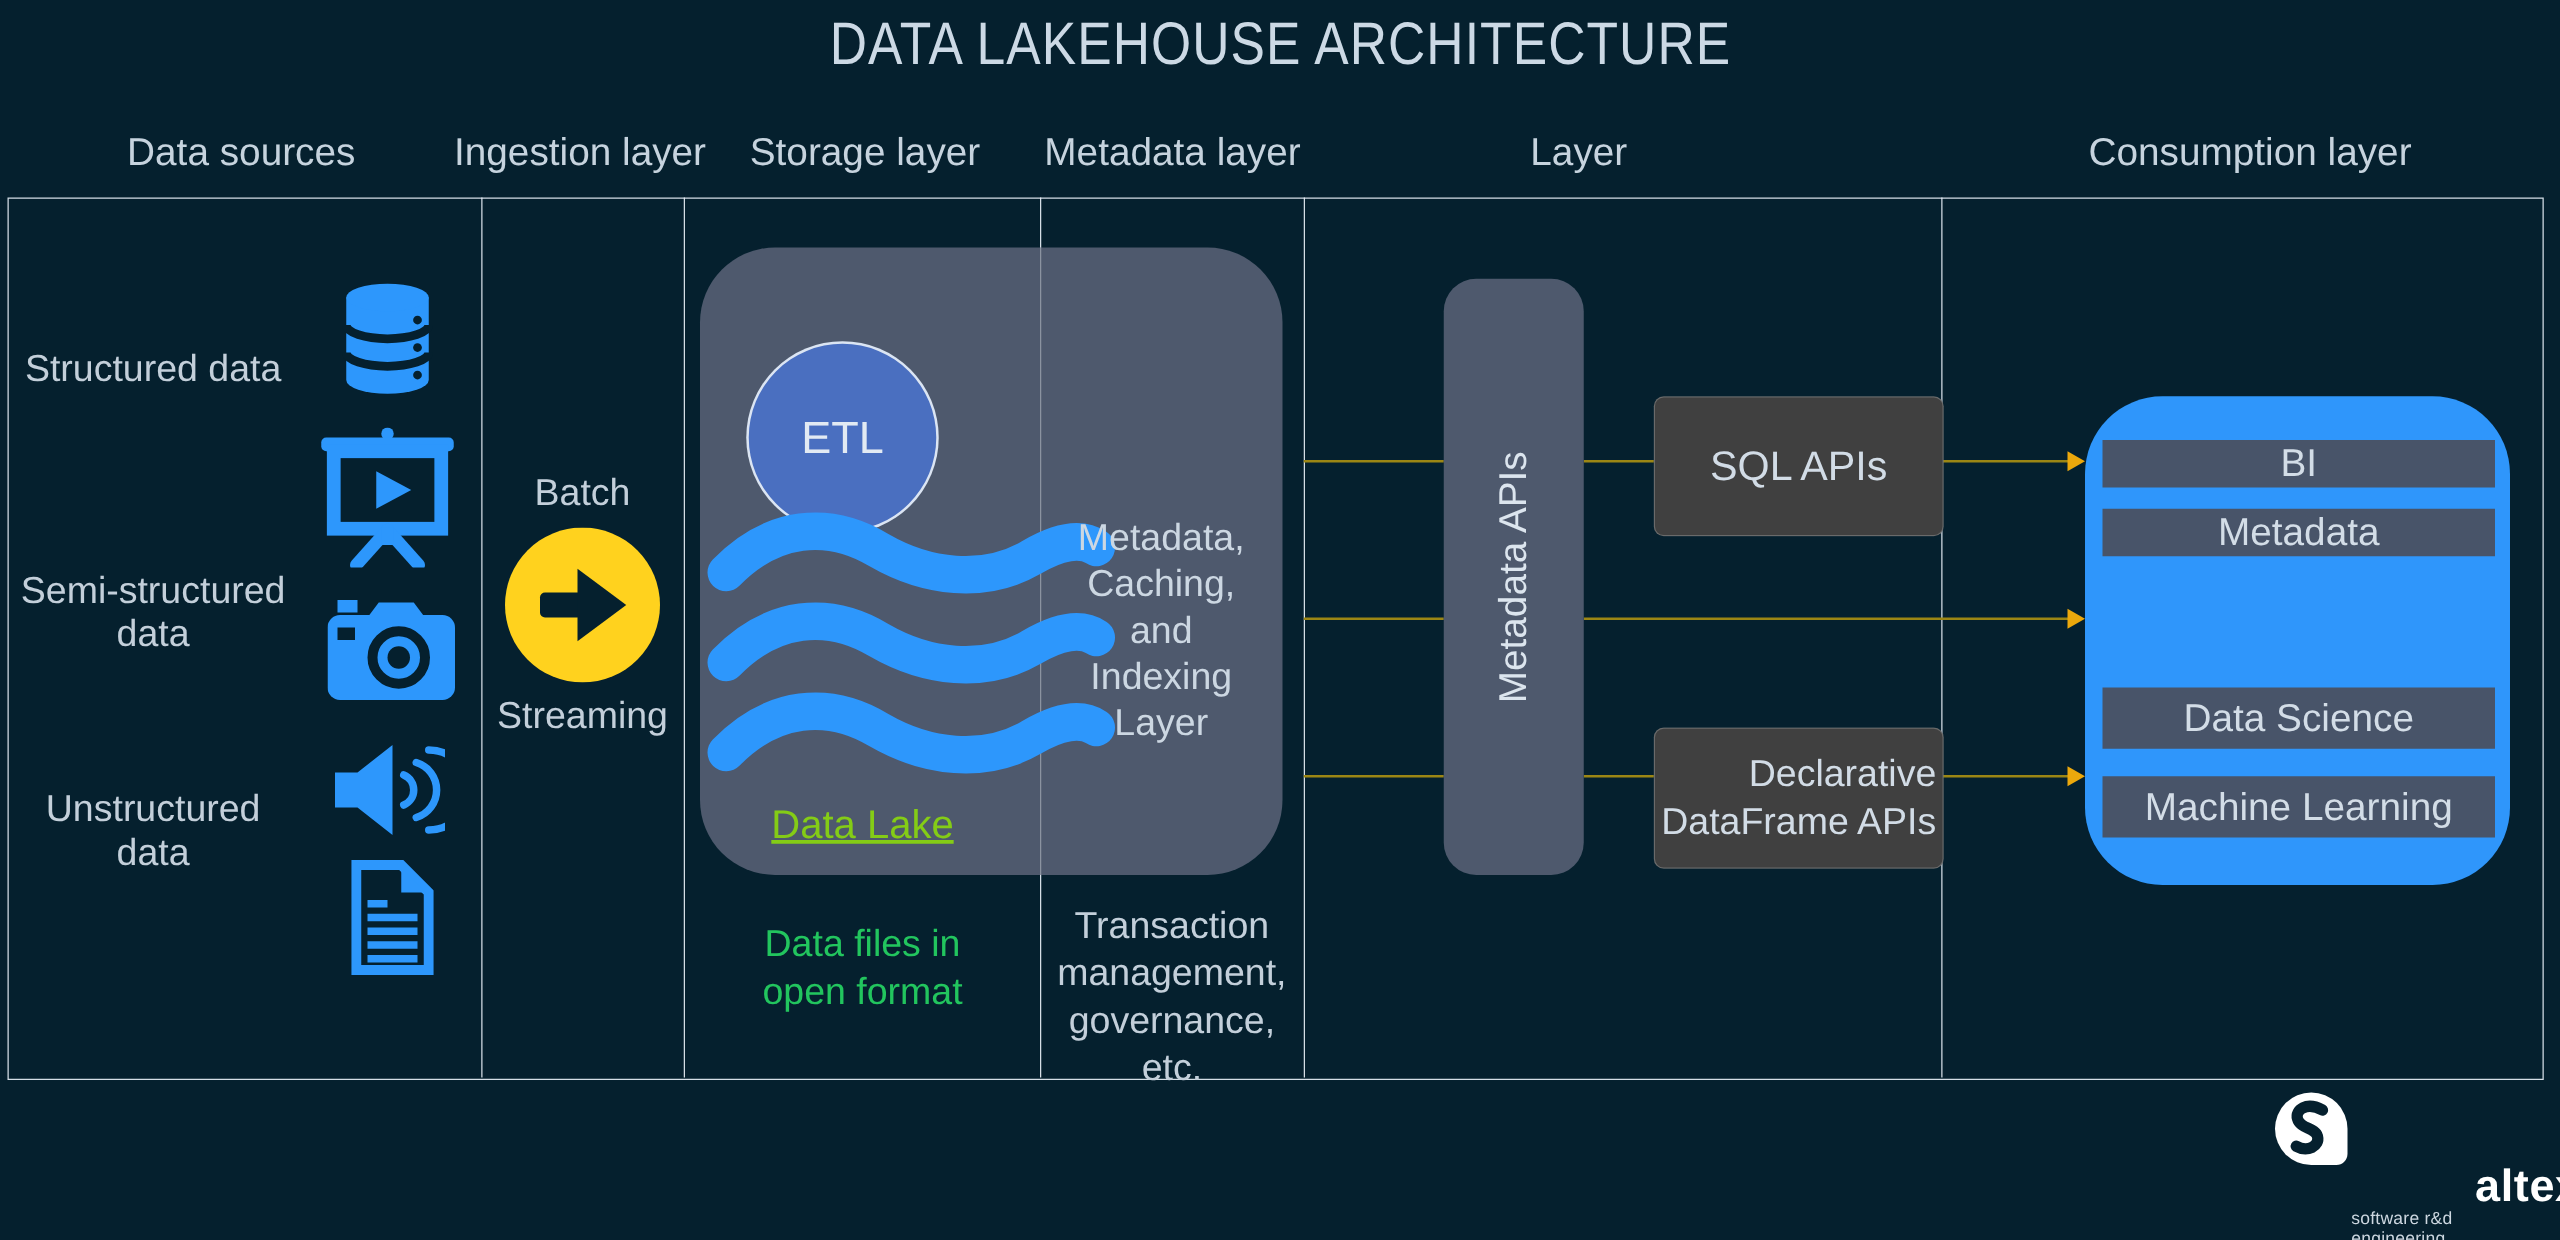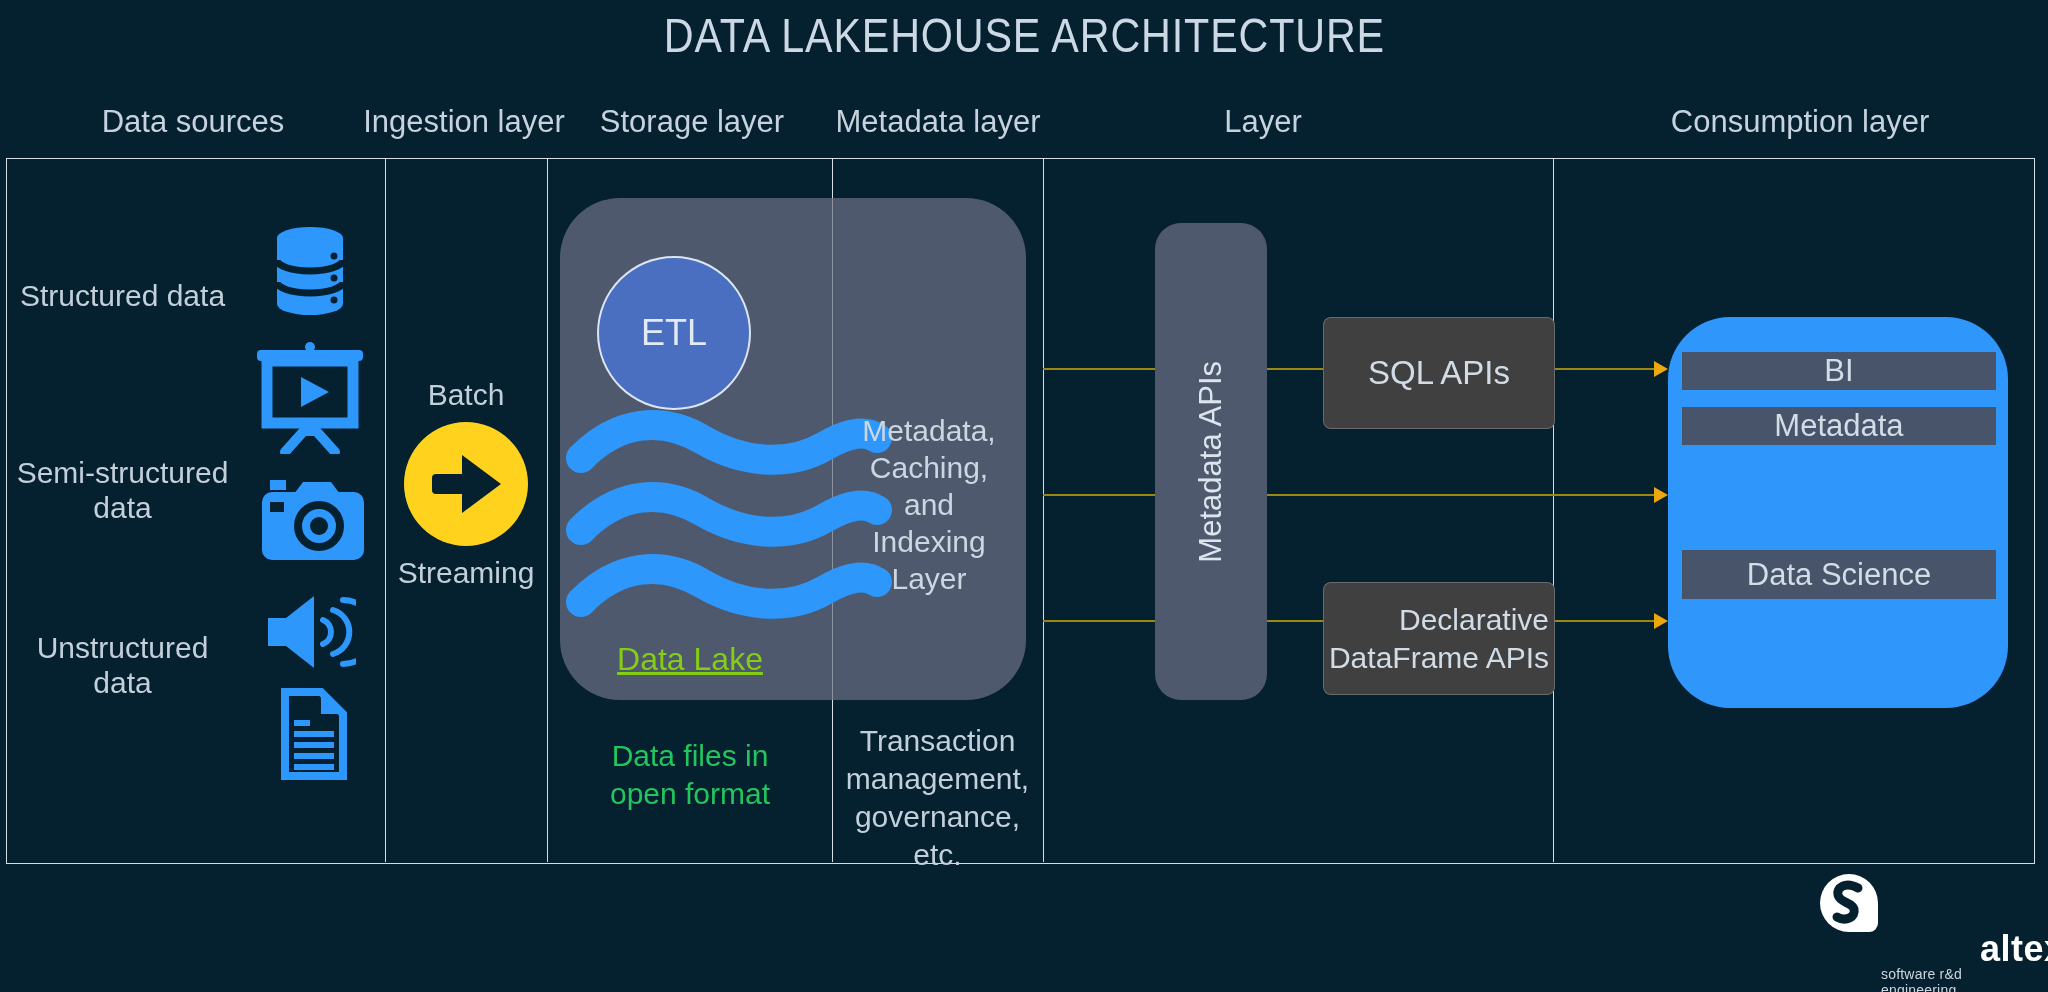--- a/index.html
+++ b/index.html
@@ -30,21 +30,21 @@
   
   .src-label{left:5px;width:235px;font-size:30px;line-height:35px;color:#c3cfda;text-align:center;}
 
   
   .ing-label{left:366px;width:200px;font-size:30px;color:#c3cfda;text-align:center;}
   .ing-circle{left:404px;top:422px;width:124px;height:124px;}
 
   
   .lake-panel{left:560px;top:198px;width:466px;height:502px;border-radius:60px;
               background:#4e596d;z-index:3;}
-  .etl-circle{left:597px;top:256px;width:150px;height:150px;border-radius:50%;
+  .etl-circle{left:597px;top:273px;width:150px;height:150px;border-radius:50%;
               background:#4a6fc0;border:2px solid rgba(235,242,248,.9);
               display:flex;align-items:center;justify-content:center;
               font-size:36px;color:#e2eaf3;z-index:5;}
   .waves{left:563px;top:408px;width:330px;height:214px;z-index:5;}
   .lake-label{left:565px;top:641px;width:250px;font-size:32px;color:#84cc16;text-align:center;z-index:5;text-decoration:underline;}
   .meta-panel-text{left:832px;top:412px;width:194px;font-size:30px;line-height:37px;
                    color:#ccd7e2;text-align:center;z-index:5;}
   .storage-caption{left:565px;top:737px;width:250px;font-size:30px;line-height:38px;
                    color:#22c55e;text-align:center;}
   .meta-caption{left:820px;top:722px;width:235px;font-size:30px;line-height:38px;
@@ -217,20 +217,23 @@
   <div class="abs consume-box"></div>
   <div class="abs consume-bar cb0">
     <span>BI</span>
   </div>
   <div class="abs consume-bar cb1">
     <span>Metadata</span>
   </div>
   <div class="abs consume-bar cb2">
     <span>Data Science</span>
   </div>
+  <div class="abs consume-bar cb3">
+    <span>Machine Learning</span>
+  </div>
 
   <div class="abs brand-mark">
     <svg width="58" height="58" viewBox="0 0 58 58">
       <path d="M38 14 C 25 7 16 14 18 21 C 20 29 32 28 34 35 C 36 43 26 48 17 43" fill="none" stroke="#05202e" stroke-width="9" stroke-linecap="round"></path>
     </svg>
   </div>
   <div class="abs brand-name">altexsoft</div>
   <div class="abs brand-tagline">software r&amp;d engineering</div>
 
 </div>

